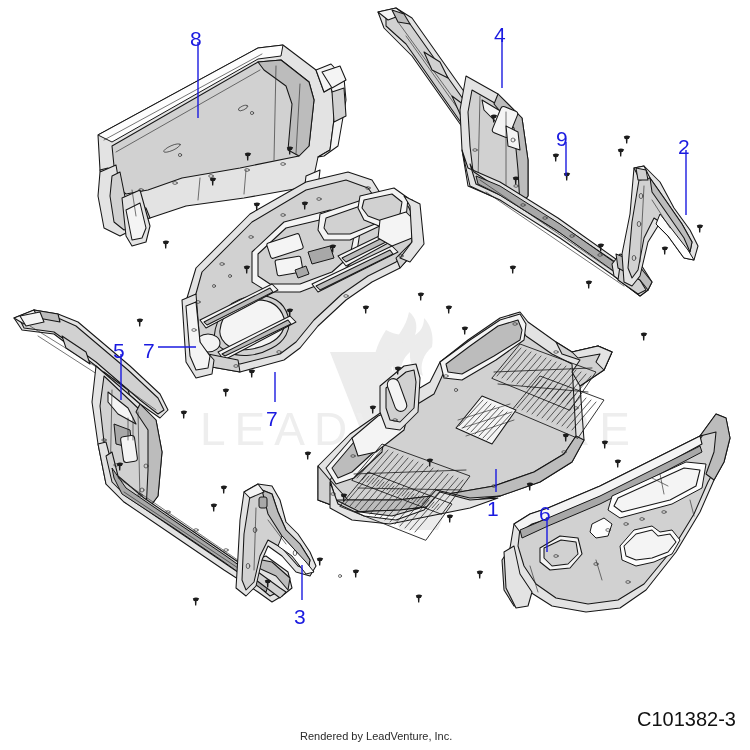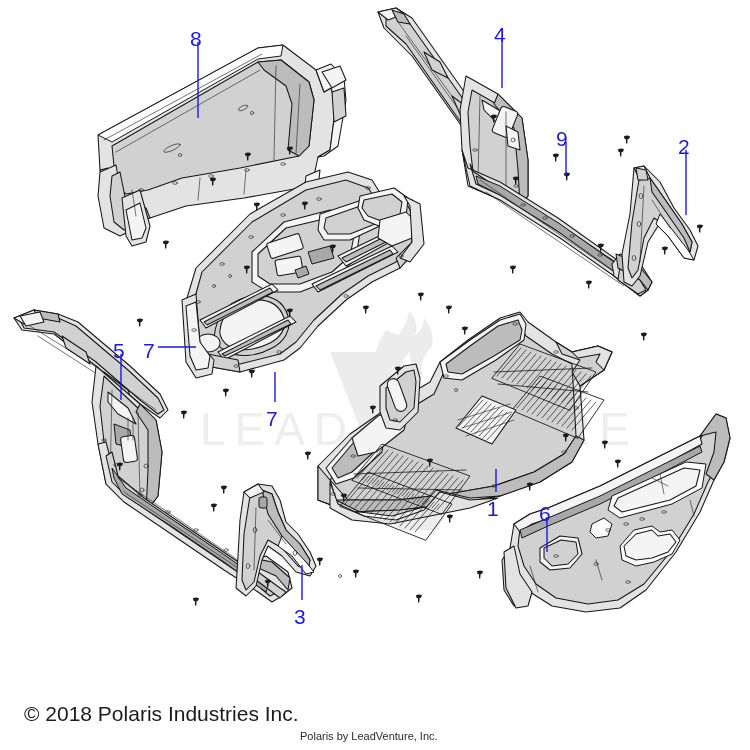--- a/index.html
+++ b/index.html
@@ -670,16 +670,16 @@
       <div class="callout-num" style="left: 294px; top: 606px; color: rgb(26, 26, 224);">3</div>
       <div class="callout-num" style="left: 494px; top: 24px; color: rgb(26, 26, 224);">4</div>
       <div class="callout-num" style="left: 113px; top: 340px; color: rgb(26, 26, 224);">5</div>
       <div class="callout-num" style="left: 539px; top: 503px; color: rgb(26, 26, 224);">6</div>
       <div class="callout-num" style="left: 143px; top: 340px; color: rgb(26, 26, 224);">7</div>
       <div class="callout-num" style="left: 190px; top: 28px; color: rgb(26, 26, 224);">8</div>
       <div class="callout-num" style="left: 556px; top: 128px; color: rgb(26, 26, 224);">9</div>
       <div class="callout-num" style="left: 266px; top: 408px; color: rgb(26, 26, 224);">7</div>
     </div>
 
-  <div class="footer-copy">© 2018 Polaris Industries Inc.</div>
-  <div class="footer-rendered">Polaris by LeadVenture, Inc.</div>
+  <div class="footer-rendered">Rendered by LeadVenture, Inc.</div>
+  <div class="footer-partno">C101382-3</div>
 
 </div>
 
 </body></html>

